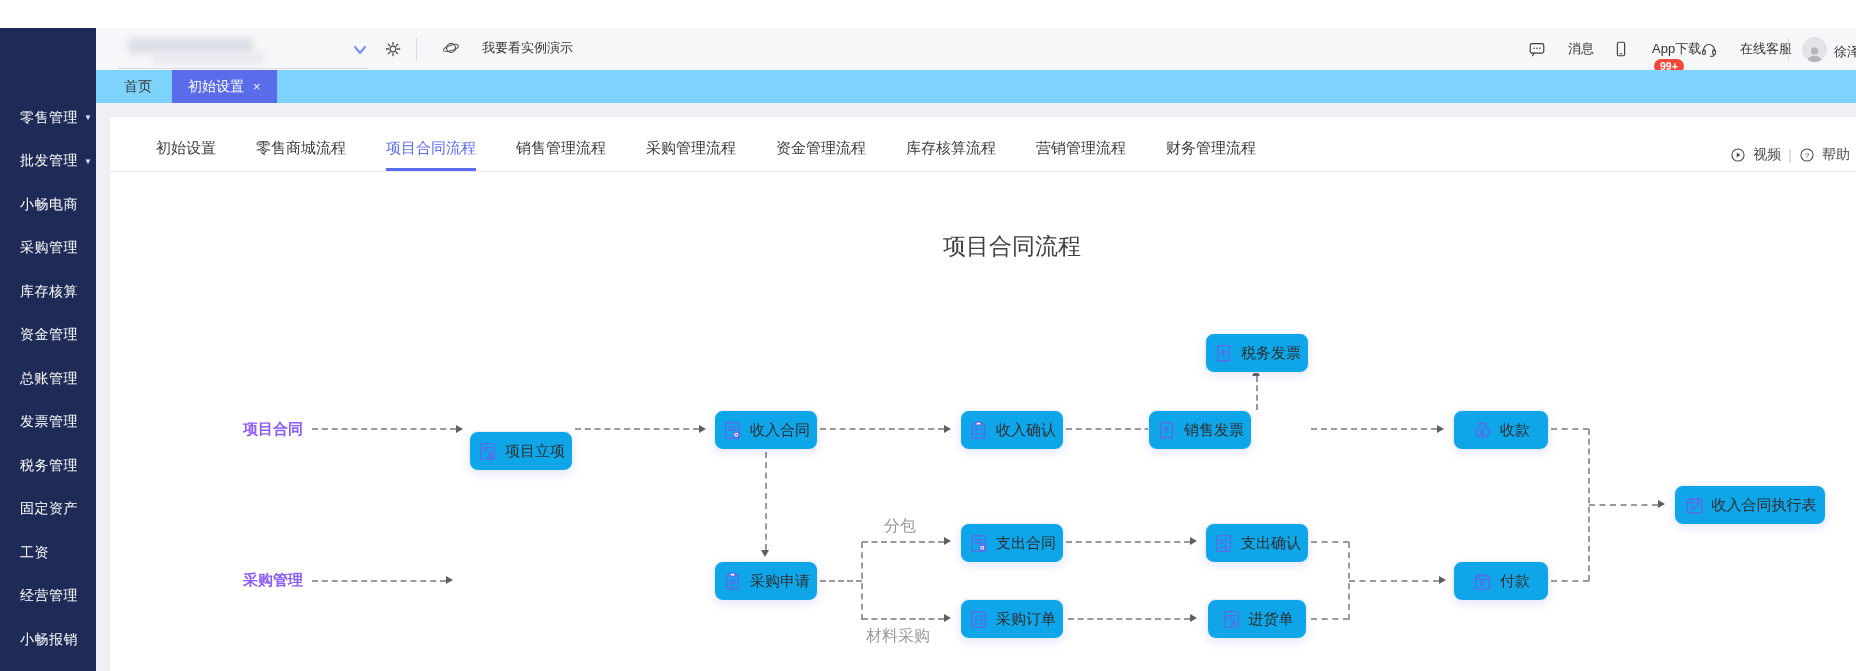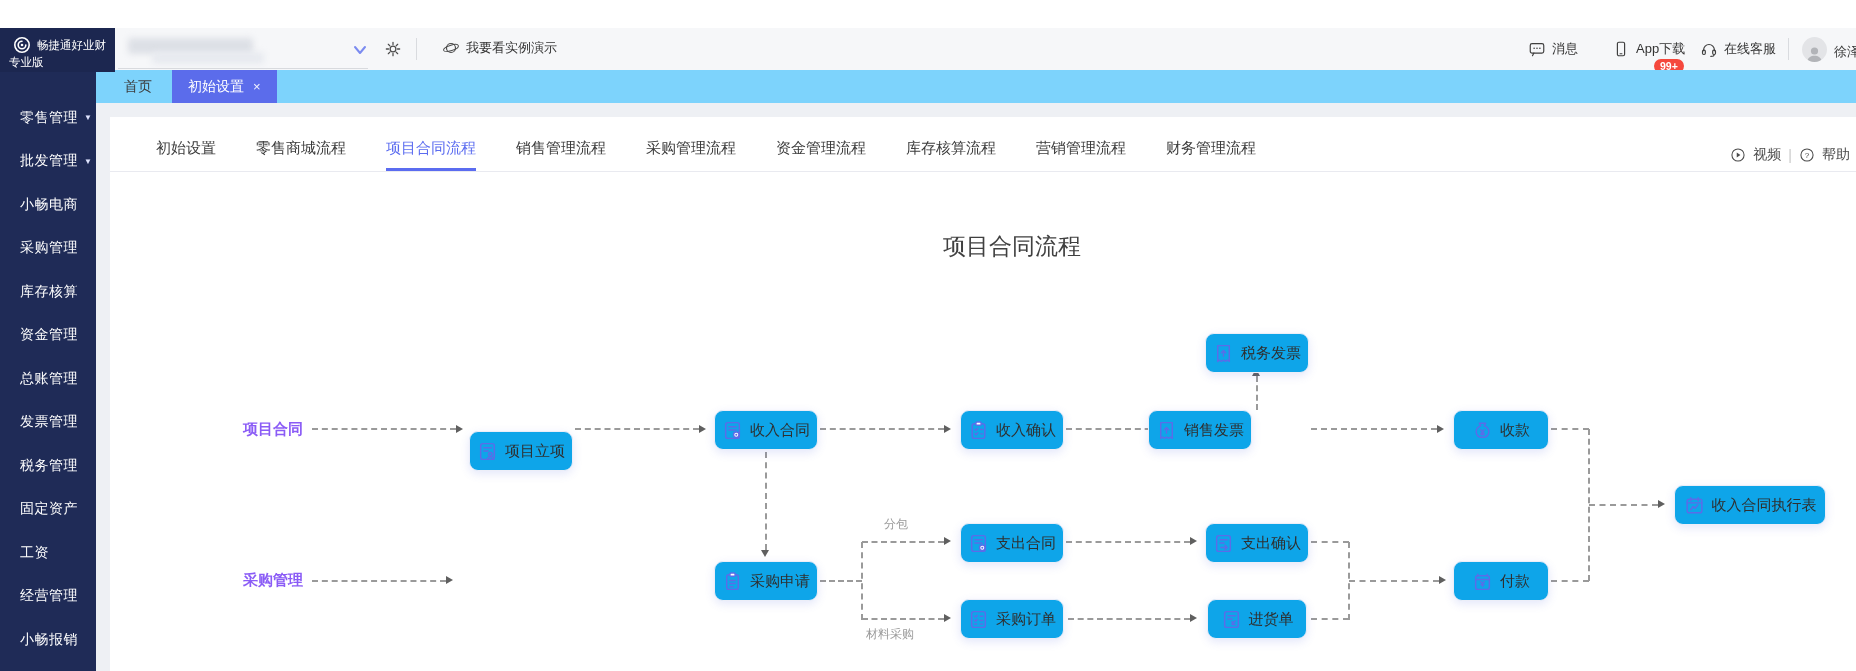--- a/index.html
+++ b/index.html
@@ -17,21 +17,21 @@
   .side-item{height:43.5px;display:flex;align-items:center;padding-left:20px;gap:6px;
              color:#fff;font-size:14px;letter-spacing:.5px;cursor:pointer;}
   .side-caret{font-size:8px;color:#dfe4ff;}
 
   
   .topbar{left:96px;top:28px;right:0;height:42px;background:#f6f7f9;z-index:3;}
   .tabstrip{left:96px;top:70px;right:0;height:33px;background:#7dd3fc;z-index:3;}
   .blur1{left:128px;top:38px;width:125px;height:16px;background:#dde0e6;border-radius:3px;filter:blur(3px);}
   .blur2{left:152px;top:52px;width:112px;height:12px;background:#e7eaef;border-radius:3px;filter:blur(3px);}
   .tb-ico{width:18px;height:18px;}
-  .tb-item{display:flex;align-items:center;gap:6px;font-size:13px;color:#333;cursor:pointer;}
+  .tb-item{display:flex;align-items:center;gap:22px;font-size:13px;color:#333;cursor:pointer;}
   .tb-div{width:0;height:22px;border-left:1px solid #d9dbdf;}
   .badge{position:absolute;left:1556px;top:29px;background:#f5483d;color:#fff;font-size:10.5px;
          font-weight:bold;padding:1px 6px;border-radius:9px;border:2px solid #f6f7f9;z-index:4;}
   .avatar{width:25px;height:25px;border-radius:50%;background:#e3e4e7;display:flex;align-items:flex-end;justify-content:center;overflow:hidden;}
   .user-name{font-size:13px;color:#333;white-space:nowrap;}
 
   
   .tab{height:33px;display:flex;align-items:center;padding:0 20px;font-size:14px;color:#3c3c3c;cursor:pointer;}
   .tab.active{background:#5b6ceb;color:#fff;padding:0 16px;}
   .tab .x{margin-left:9px;font-size:13px;color:rgba(255,255,255,.92);}
@@ -60,21 +60,21 @@
   .nicon *{stroke:#5b6ce8;fill:none;stroke-width:1.4;stroke-linecap:round;stroke-linejoin:round;}
   .nicon .fill{fill:#5b6ce8;stroke:none;}
   .nicon .wfill{fill:#fff;}
 
   
   .hline{position:absolute;height:0;border-top:2px dashed #9a9a9a;}
   .vline{position:absolute;width:0;border-left:2px dashed #9a9a9a;}
   .ar{position:absolute;width:0;height:0;border-top:4.5px solid transparent;border-bottom:4.5px solid transparent;border-left:7px solid #5f5f5f;}
   .au{position:absolute;width:0;height:0;border-left:4.5px solid transparent;border-right:4.5px solid transparent;border-bottom:7px solid #5f5f5f;}
   .ad{position:absolute;width:0;height:0;border-left:4.5px solid transparent;border-right:4.5px solid transparent;border-top:7px solid #5f5f5f;}
-  .branch-label{position:absolute;font-size:12px;color:#9a9a9a;}
+  .branch-label{position:absolute;font-size:16px;color:#9a9a9a;}
 </style>
 </head>
 <body>
 
 <div class="page">
 
   <div class="abs topbar">
     <div class="abs blur1" style="left:32px;top:10px;"></div>
     <div class="abs blur2" style="left:56px;top:24px;"></div>
     <div class="abs" style="left:22px;top:40px;width:250px;border-top:1px solid #d8dade;"></div>
@@ -138,31 +138,20 @@
       <div class="tab">
         <span>首页</span>
       </div>
       <div class="tab active">
         <span>初始设置</span>
         <span class="x">×</span>
       </div>
     </div>
   </div>
 
-  <div class="abs logo-block">
-    <div class="logo-row">
-      <svg width="20" height="20" viewBox="0 0 20 20">
-        <circle cx="10" cy="10" r="7.2" fill="none" stroke="#fff" stroke-width="1.6"></circle>
-        <path d="M10 6.2a3.8 3.8 0 1 0 3.8 3.8" fill="none" stroke="#fff" stroke-width="1.6" stroke-linecap="round"></path>
-        <circle cx="10" cy="10" r="1.3" fill="#fff"></circle>
-      </svg>
-      <span class="logo-title">畅捷通好业财</span>
-    </div>
-    <span class="logo-sub">专业版</span>
-  </div>
   <div class="abs sidebar">
     <div class="side-list">
       <div class="side-item">
           <span>零售管理</span>
           <span class="side-caret">▼</span>
         </div>
       <div class="side-item">
           <span>批发管理</span>
           <span class="side-caret">▼</span>
         </div>

